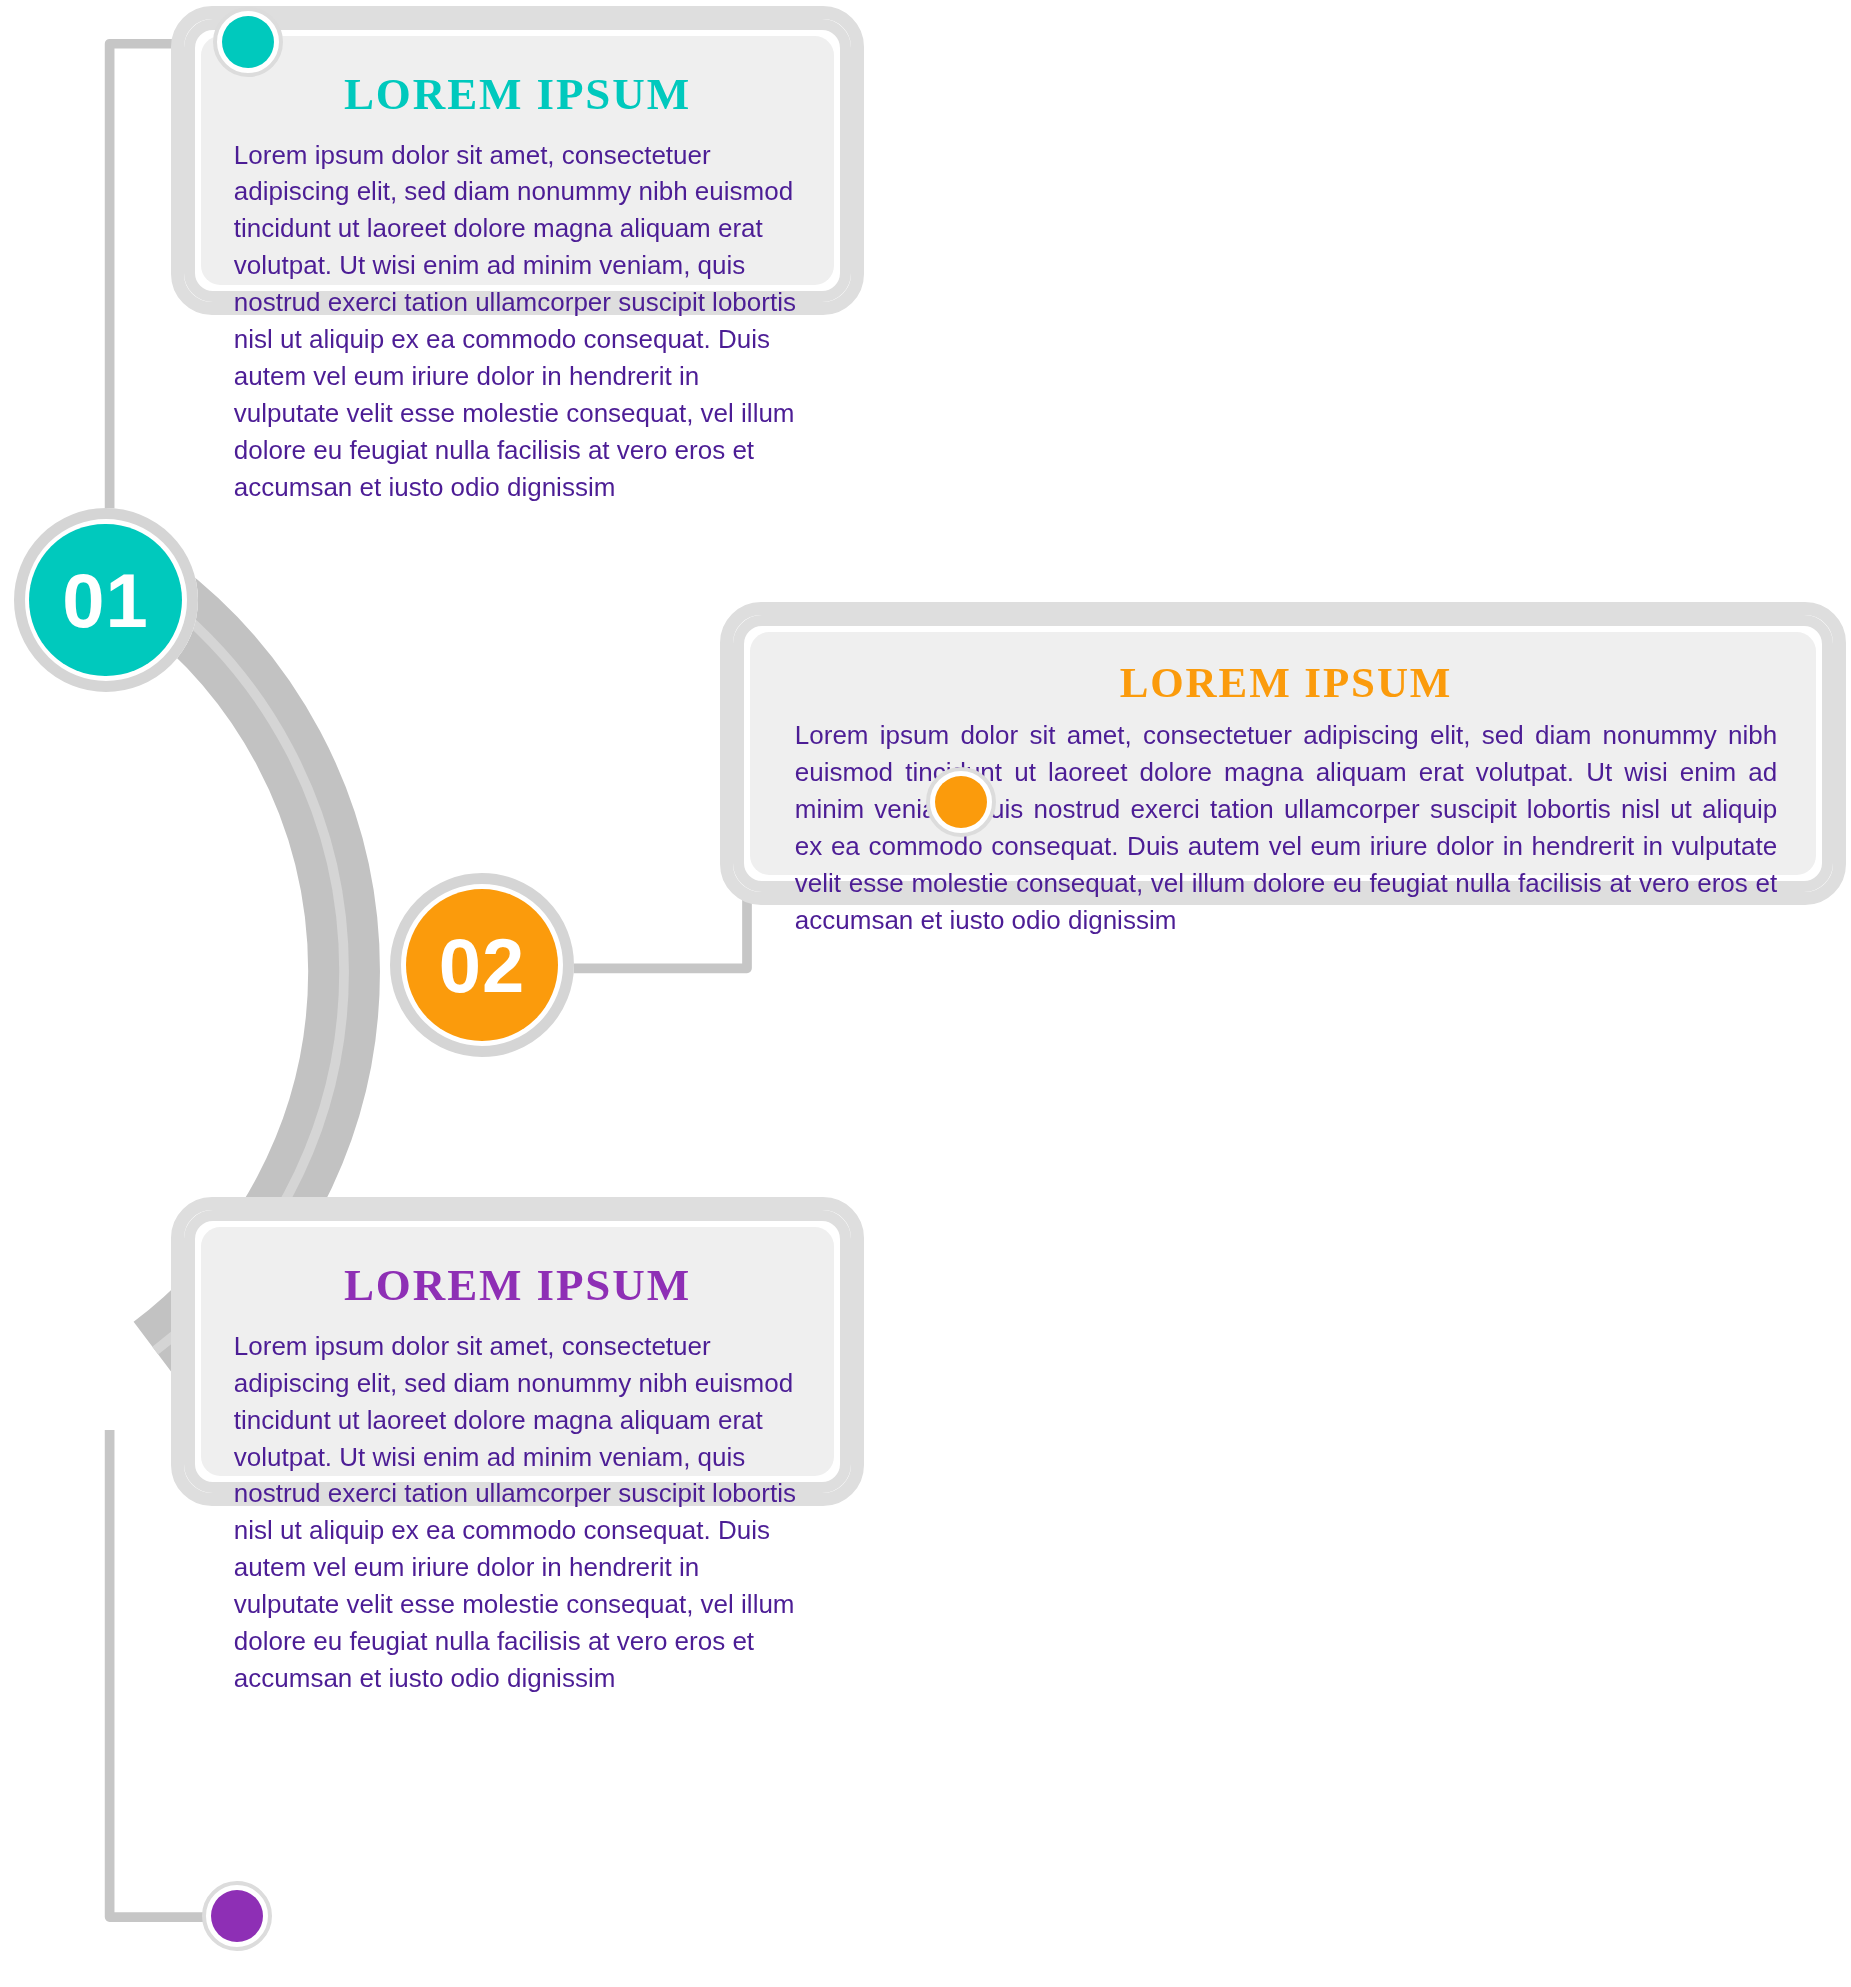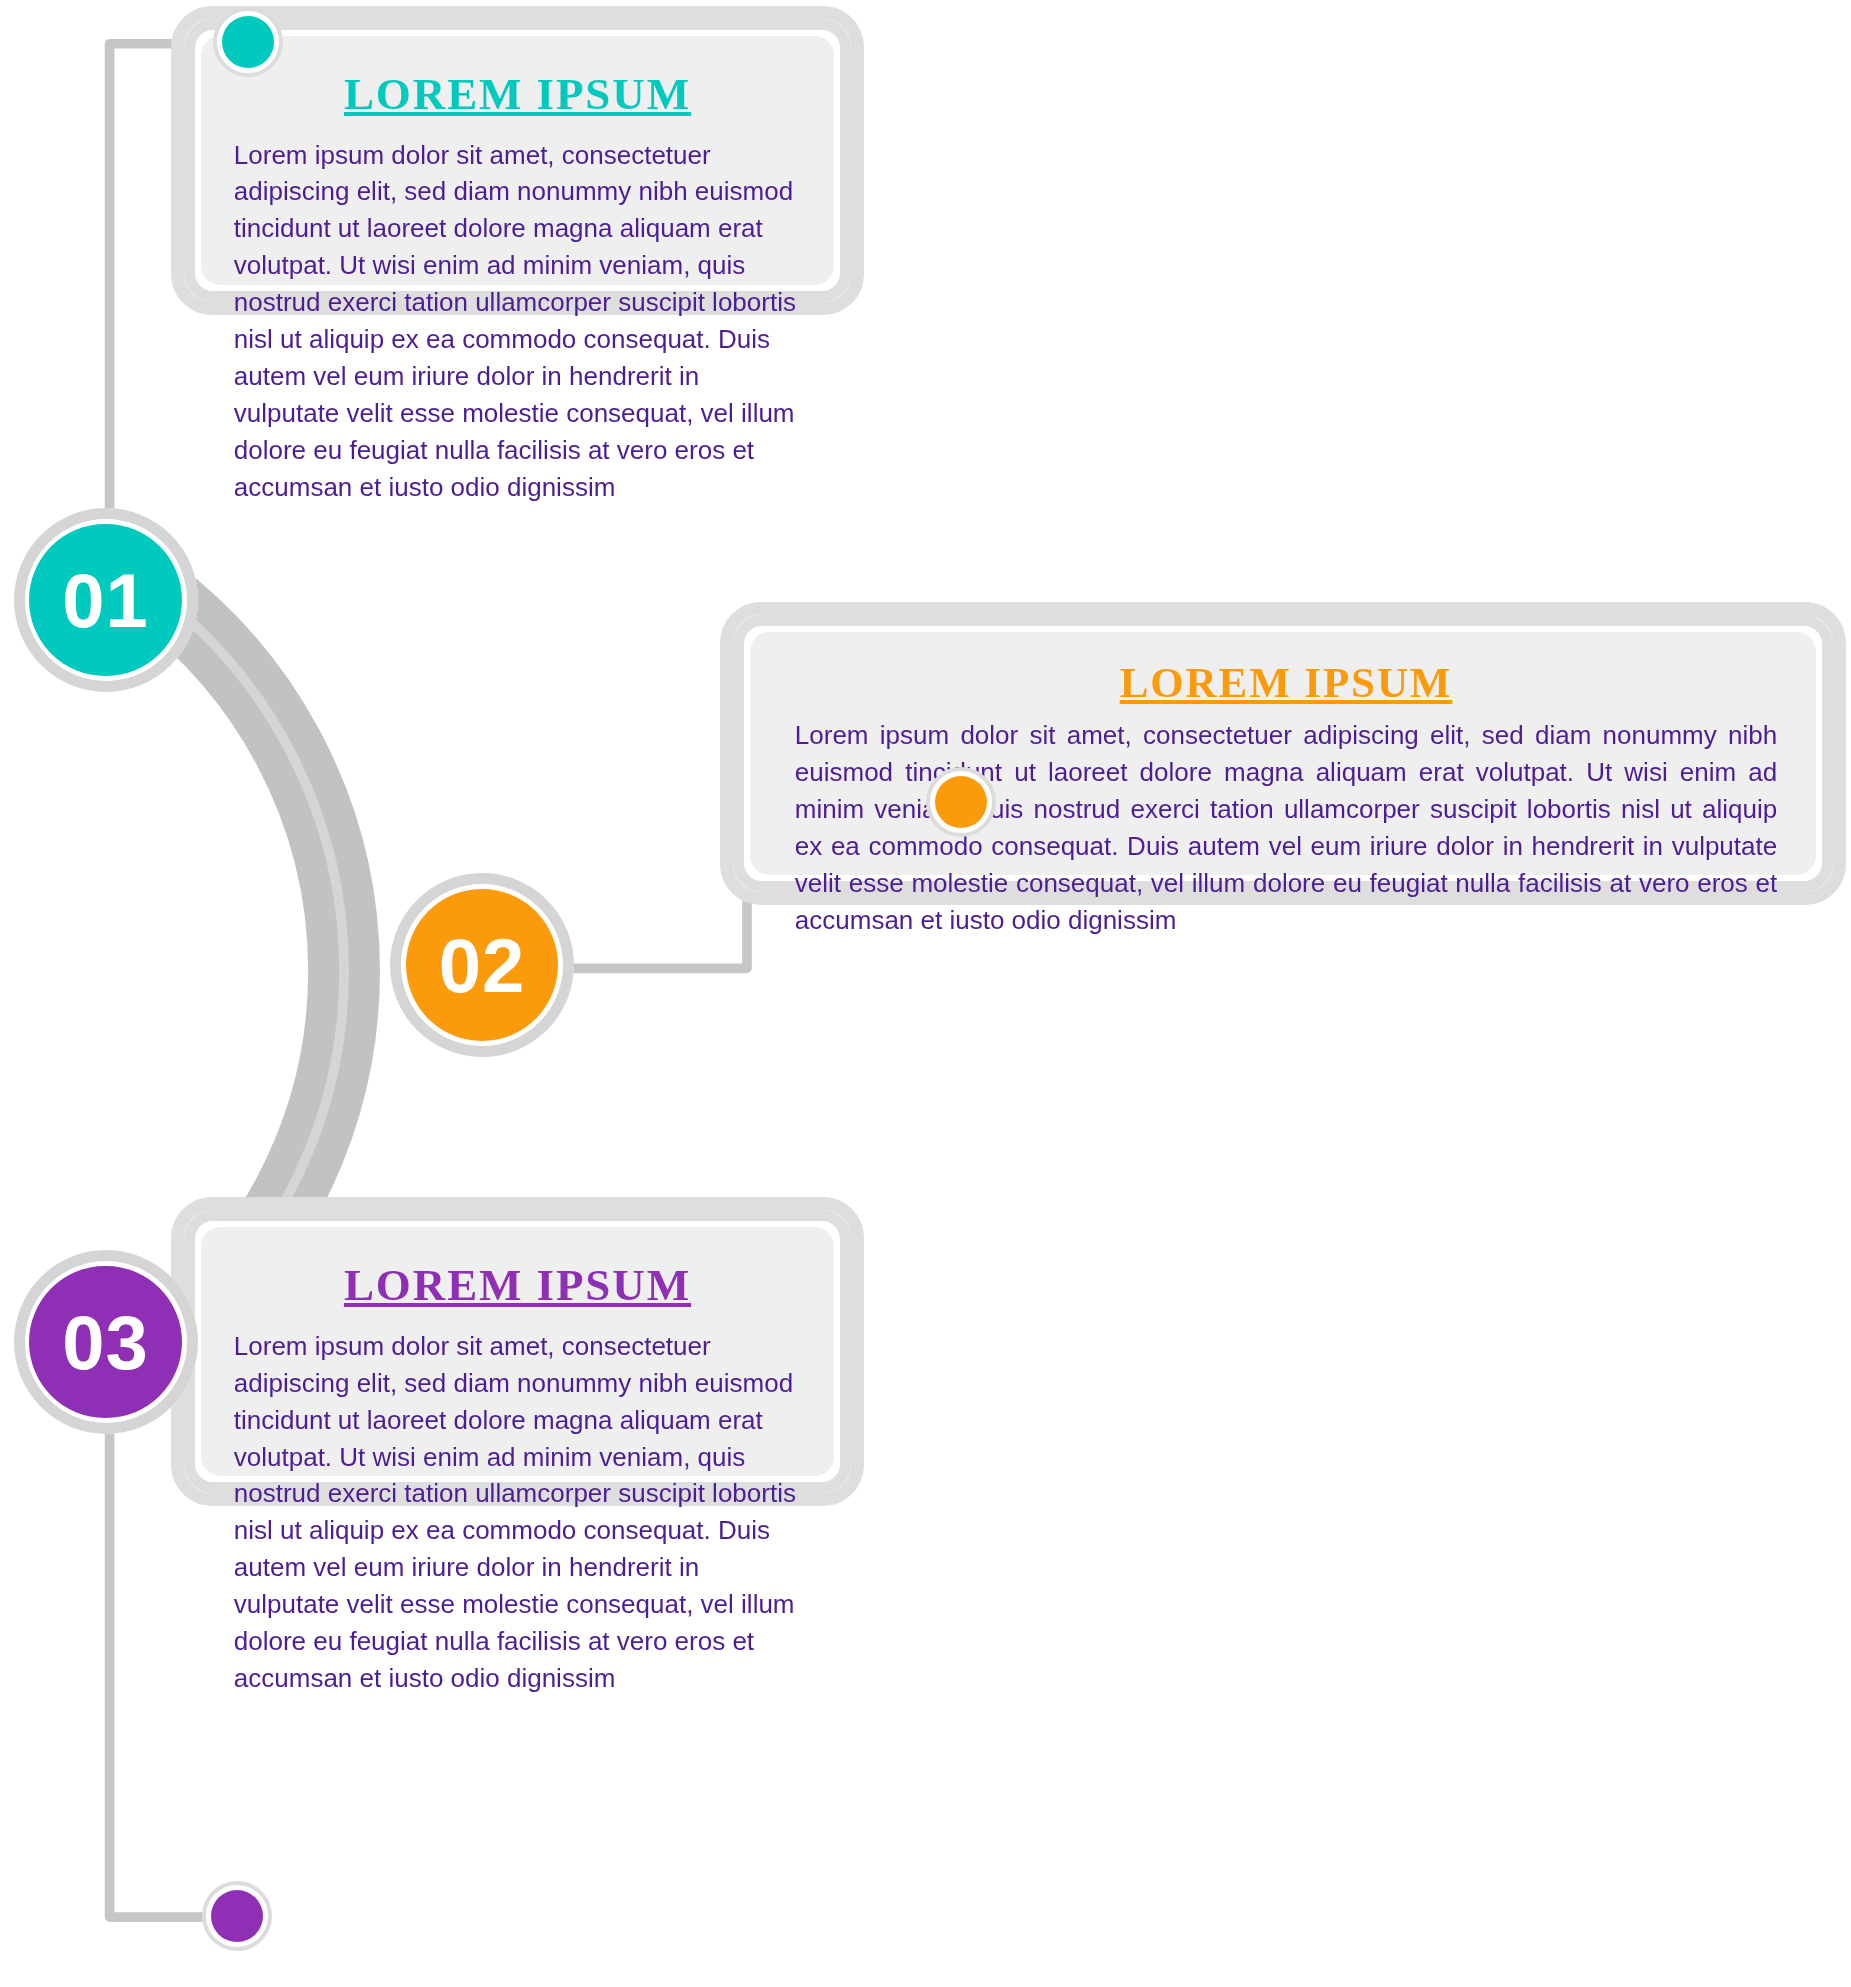--- a/index.html
+++ b/index.html
@@ -51,21 +51,20 @@
     padding: 25px 33px 25px 33px;
   }
   .card-title {
     font-family: "Liberation Serif", serif;
     font-weight: bold;
     font-size: 45px;
     letter-spacing: 1.9px;
     text-align: center;
     margin: 11.6px 0 19.4px 0;
     line-height: 1;
-    text-decoration: underline;
   }
   .card-body {
     font-family: "Liberation Sans", sans-serif;
     font-size: 26px;
     line-height: 1.42;
     color: #4c1d95;
     margin: 0;
   }
 
   
@@ -213,25 +212,20 @@
       <div class="badge-core">01</div>
     </div>
   </div>
 
   <div class="badge" id="badge-02">
     <div class="badge-ring">
       <div class="badge-core">02</div>
     </div>
   </div>
 
-  <div class="badge" id="badge-03">
-    <div class="badge-ring">
-      <div class="badge-core">03</div>
-    </div>
-  </div>
 
   <div class="dot" id="dot-1">
     <div class="dot-core"></div>
   </div>
   <div class="dot" id="dot-2">
     <div class="dot-core"></div>
   </div>
   <div class="dot" id="dot-3">
     <div class="dot-core"></div>
   </div>

